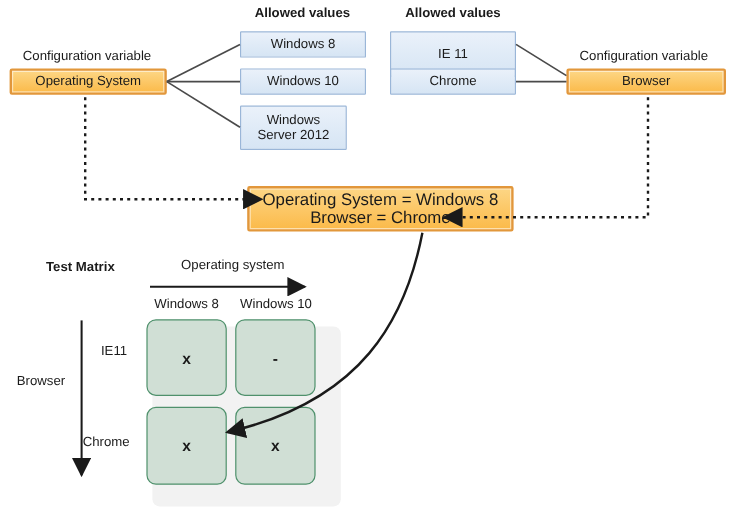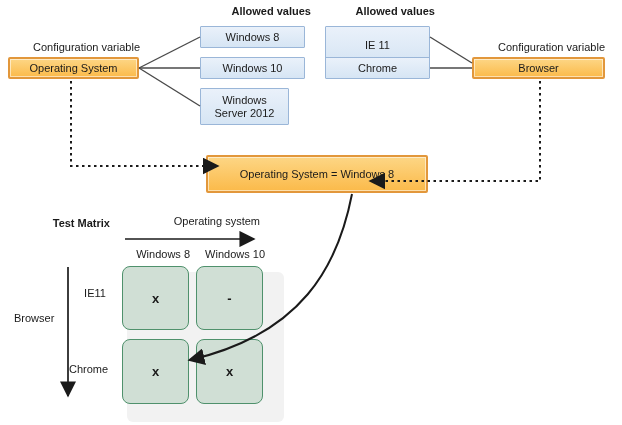--- a/index.html
+++ b/index.html
@@ -8,21 +8,21 @@
     --cell-fill:#D0DFD5; --cell-border:#4F916C; --backdrop:#F2F2F2;
     --connector:#4A4A4A; --ink:#1A1A1A;
   }
   html,body{margin:0;padding:0;background:#fff;}
   #stage{
     position:relative; width:622px; height:425px; background:#fff; overflow:hidden;
     font-family:"Liberation Sans", sans-serif; color:var(--ink);
   }
   .abs{position:absolute; box-sizing:border-box;}
   .lbl{font-size:11px; line-height:13px; white-space:nowrap;}
-  .center{text-align:right;}
+  .center{text-align:center;}
   .right{text-align:center;}
   .bold{font-weight:bold;}
   .var-box{
     background:linear-gradient(to bottom, var(--variable-fill-light), var(--variable-fill));
     border:2px solid var(--variable-border);
     border-radius:2px;
     box-shadow:inset 0 0 0 1px rgba(255,255,255,.55);
     display:flex; align-items:center; justify-content:center;
     font-size:11px;
   }
@@ -32,21 +32,21 @@
     border-radius:1px;
     display:flex; align-items:center; justify-content:center;
     font-size:11px; text-align:center; line-height:13px;
   }
   .config-box{
     background:linear-gradient(to bottom, var(--variable-fill-light), var(--variable-fill));
     border:2px solid var(--variable-border);
     border-radius:2px;
     box-shadow:inset 0 0 0 1px rgba(255,255,255,.55);
     display:flex; flex-direction:column; align-items:center; justify-content:center;
-    font-size:11px; line-height:15px;
+    font-size:14px; line-height:15px;
   }
   .backdrop{background:var(--backdrop); border-radius:6px;}
   .cell{
     background:var(--cell-fill);
     border:1.4px solid var(--cell-border);
     border-radius:8px;
     display:flex; align-items:center; justify-content:center;
     font-size:13px; font-weight:bold;
   }
   svg.connectors{position:absolute; left:0; top:0; pointer-events:none; z-index:50;}
@@ -85,20 +85,21 @@
     <span>Chrome</span>
   </div>
 
   <div class="abs lbl center" style="left:468px; top:41px; width:137px;">Configuration variable</div>
   <div class="abs var-box" style="left:472px; top:57px; width:133px; height:22px;">
     <span>Browser</span>
   </div>
 
   <div class="abs config-box" style="left:206px; top:155px; width:222px; height:38px;">
     <div>Operating System = Windows 8</div>
+    <div>Browser = Chrome</div>
   </div>
 
   <div class="abs lbl bold center" style="left:24px; top:217px; width:86px;">Test Matrix</div>
   <div class="abs lbl center" style="left:128px; top:215px; width:132px;">Operating system</div>
   <div class="abs lbl center" style="left:121px; top:248px; width:69px;">Windows 8</div>
   <div class="abs lbl center" style="left:195px; top:248px; width:70px;">Windows 10</div>
   <div class="abs lbl" style="left:14px; top:312px; width:52px;">Browser</div>
   <div class="abs lbl right" style="left:75px; top:287px; width:40px;">IE11</div>
   <div class="abs lbl right" style="left:62px; top:363px; width:53px;">Chrome</div>
 

